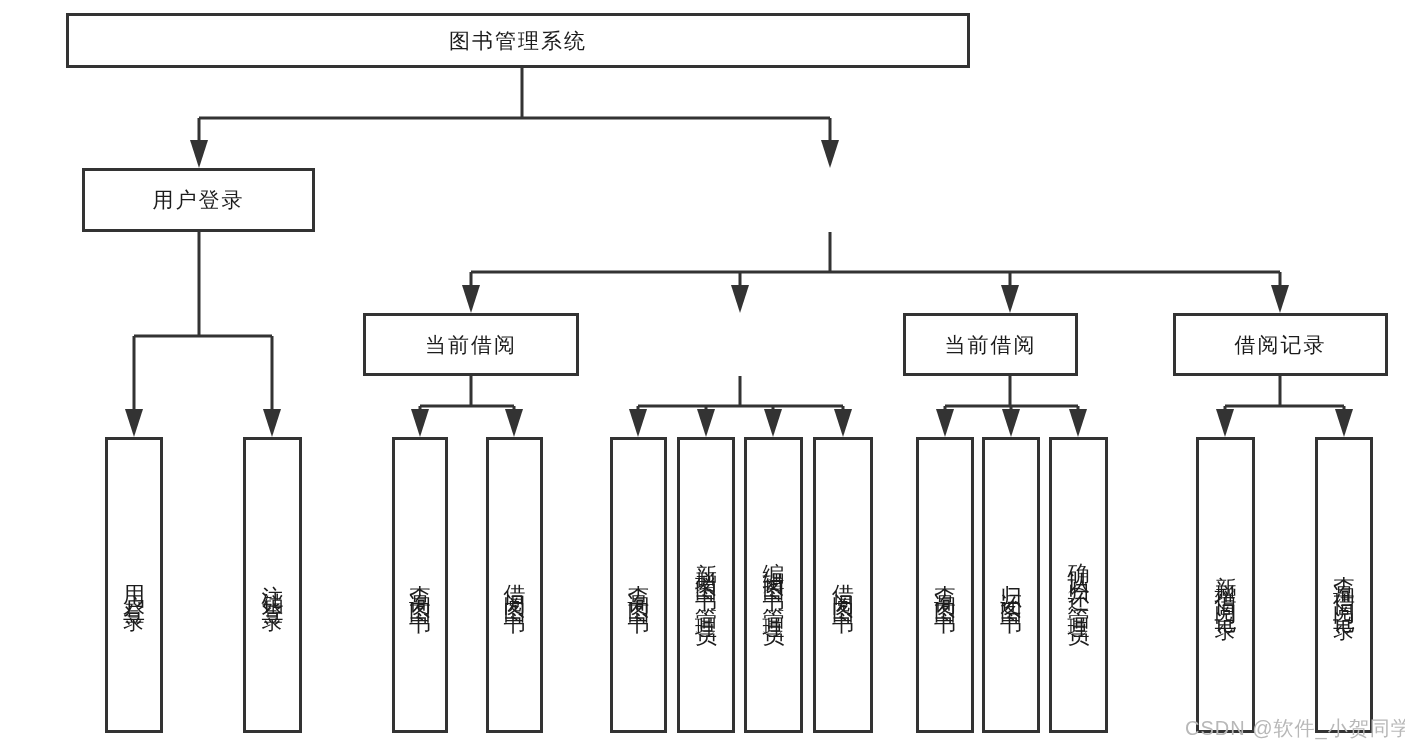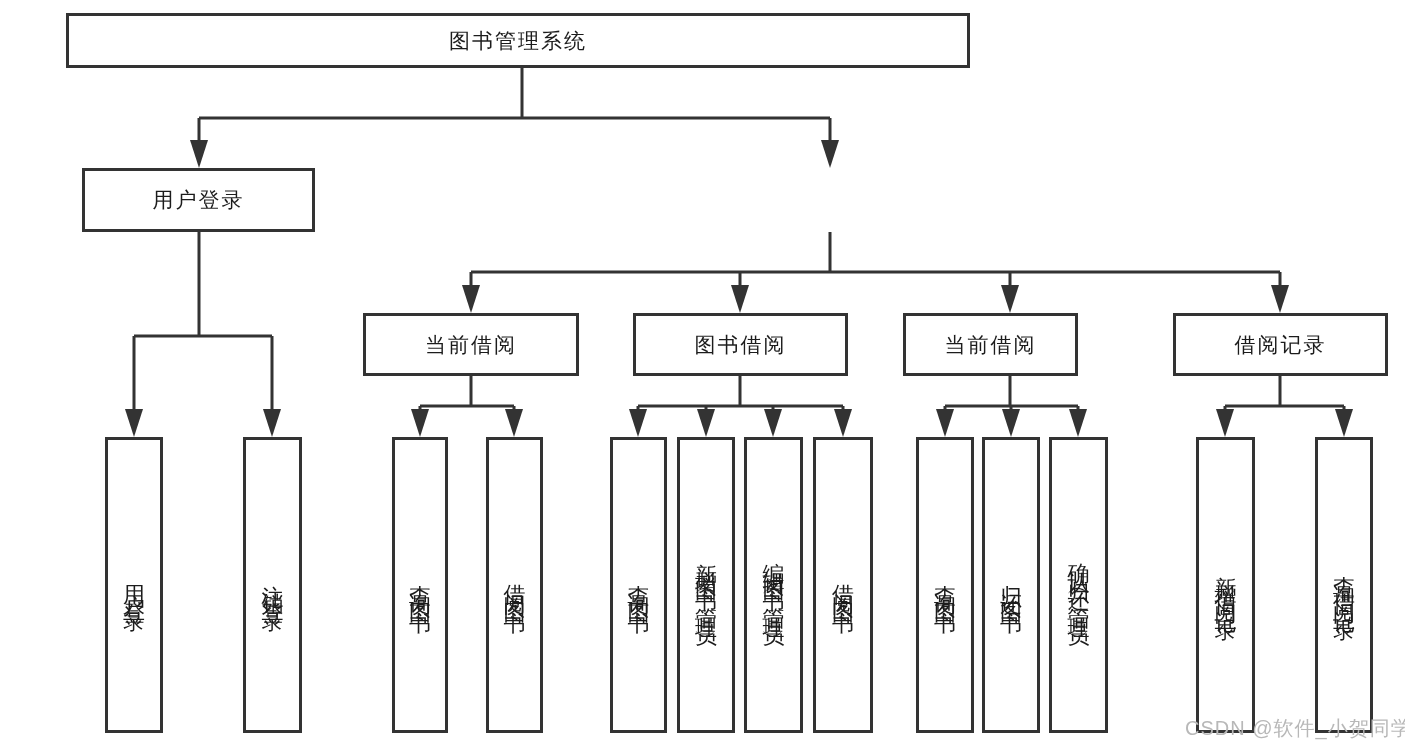--- a/index.html
+++ b/index.html
@@ -95,21 +95,20 @@
       <polygon points="1216,409 1234,409 1225,437"></polygon>
       <polygon points="1335,409 1353,409 1344,437"></polygon>
     </g>
   </svg>
 
   <div class="node" style="left:21px; top:13px; width:904px; height:55px;margin-left:45px;">图书管理系统</div>
 
   <div class="node" style="left:82px; top:168px; width:233px; height:64px;">用户登录</div>
 
   <div class="node" style="left:363px; top:313px; width:216px; height:63px;">当前借阅</div>
-  <div class="node" style="left:633px; top:313px; width:215px; height:63px;">图书借阅</div>
   <div class="node" style="left:903px; top:313px; width:175px; height:63px;">当前借阅</div>
   <div class="node" style="left:1173px; top:313px; width:215px; height:63px;">借阅记录</div>
 
   <div class="leaf" style="left:105px; top:437px; width:58px; height:296px;">
     <span class="vtext">用户登录</span>
   </div>
   <div class="leaf" style="left:243px; top:437px; width:59px; height:296px;">
     <span class="vtext">注销登录</span>
   </div>
 

